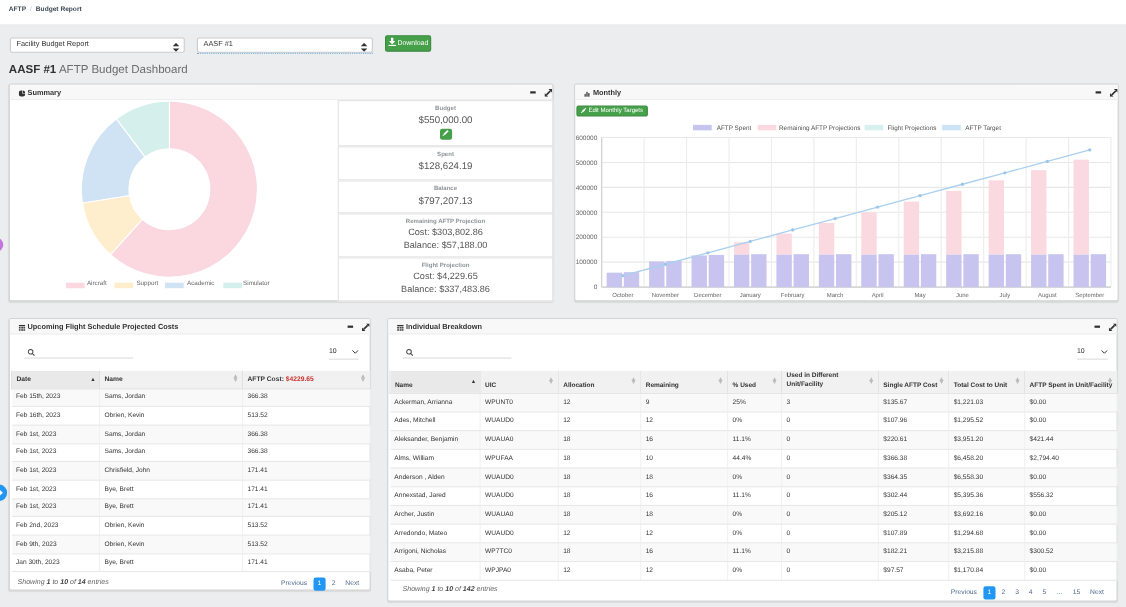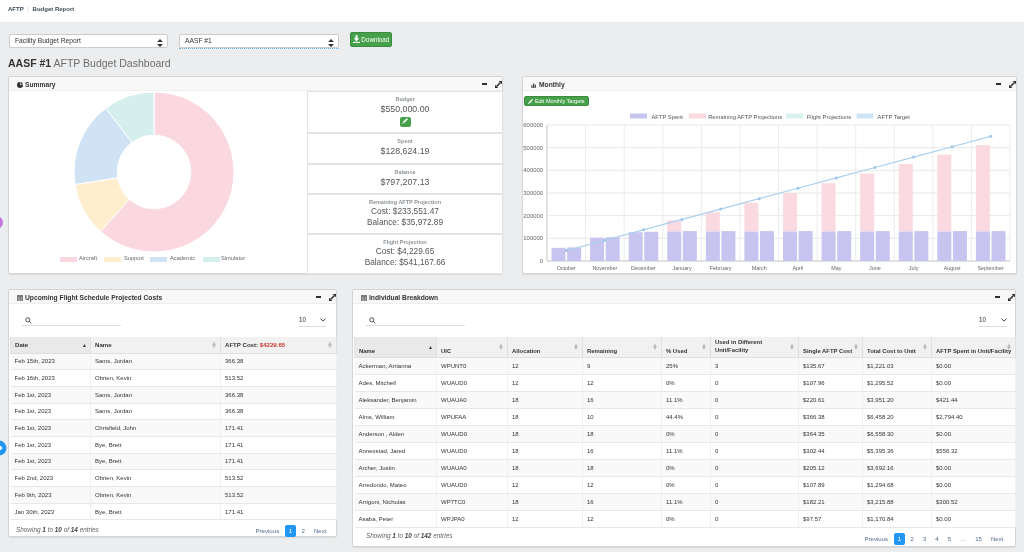--- a/index.html
+++ b/index.html
@@ -110,27 +110,27 @@
     <div class="sbox" style="top:56px; height:31px;">
       <div class="slabel">Spent</div>
       <div class="sval">$128,624.19</div>
     </div>
     <div class="sbox" style="top:87px; height:30px;">
       <div class="slabel">Balance</div>
       <div class="sval">$797,207.13</div>
     </div>
     <div class="sbox" style="top:117px; height:40px;">
       <div class="slabel">Remaining AFTP Projection</div>
-      <div class="scost">Cost: $233,551.47</div>
-      <div class="scost">Balance: $35,972.89</div>
+      <div class="scost">Cost: $303,802.86</div>
+      <div class="scost">Balance: $57,188.00</div>
     </div>
     <div class="sbox" style="top:157px; height:40px;">
       <div class="slabel">Flight Projection</div>
       <div class="scost">Cost: $4,229.65</div>
-      <div class="scost">Balance: $541,167.66</div>
+      <div class="scost">Balance: $337,483.86</div>
     </div>
   </div>
 
   <div class="panel" style="left:522px; top:76px; width:495px; height:198px;">
     <div class="phead"></div>
     <svg class="picon" viewBox="0 0 16 16">
         <g fill="#333">
           <rect x="1" y="9" width="3" height="6"></rect>
           <rect x="5.5" y="4" width="3" height="11"></rect>
           <rect x="10" y="7" width="3" height="8"></rect>

